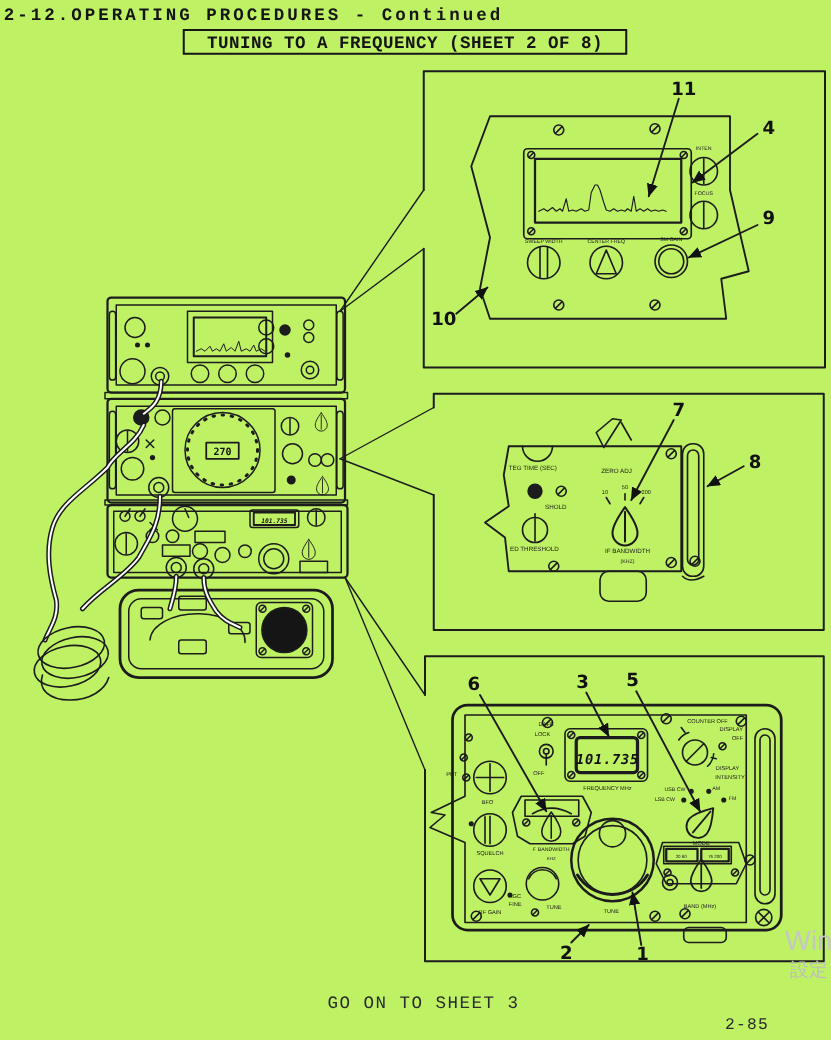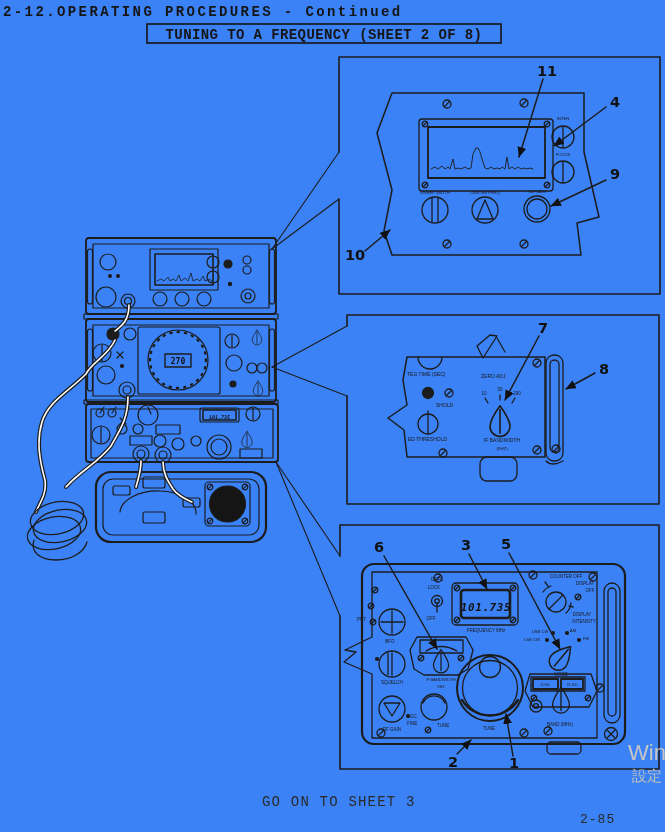--- a/index.html
+++ b/index.html
@@ -1,16 +1,16 @@
 <!DOCTYPE html>
 <html><head>
 <meta charset="utf-8">
 <style>
   html,body{margin:0;padding:0;background:#ffffff;}
-  #page{position:relative;width:665px;height:832px;background:#3b82f6;overflow:hidden;}
+  #page{position:relative;width:665px;height:832px;background:#bef264;overflow:hidden;}
   svg{position:absolute;left:0;top:0;}
   svg text{stroke:none;}
   .tw  {font-family:"Liberation Mono","DejaVu Sans Mono",monospace;font-weight:bold;font-size:14px;fill:#151515;letter-spacing:2.4px;}
   .twt {font-family:"Liberation Mono","DejaVu Sans Mono",monospace;font-weight:bold;font-size:14px;fill:#151515;letter-spacing:0.4px;}
   .twf {font-family:"Liberation Mono","DejaVu Sans Mono",monospace;font-size:14px;fill:#2a2a2a;letter-spacing:1.2px;}
   .twp {font-family:"Liberation Mono","DejaVu Sans Mono",monospace;font-size:13px;fill:#2a2a2a;letter-spacing:1px;}
   .co  {font-family:"DejaVu Sans",sans-serif;font-weight:bold;font-size:14.5px;fill:#111;}
   .l5  {font-family:"Liberation Sans","DejaVu Sans",sans-serif;font-size:5px;fill:#1a1a1a;}
   .l45 {font-family:"Liberation Sans","DejaVu Sans",sans-serif;font-size:4.5px;fill:#1a1a1a;}
   .l4  {font-family:"Liberation Sans","DejaVu Sans",sans-serif;font-size:4.2px;fill:#1a1a1a;}

